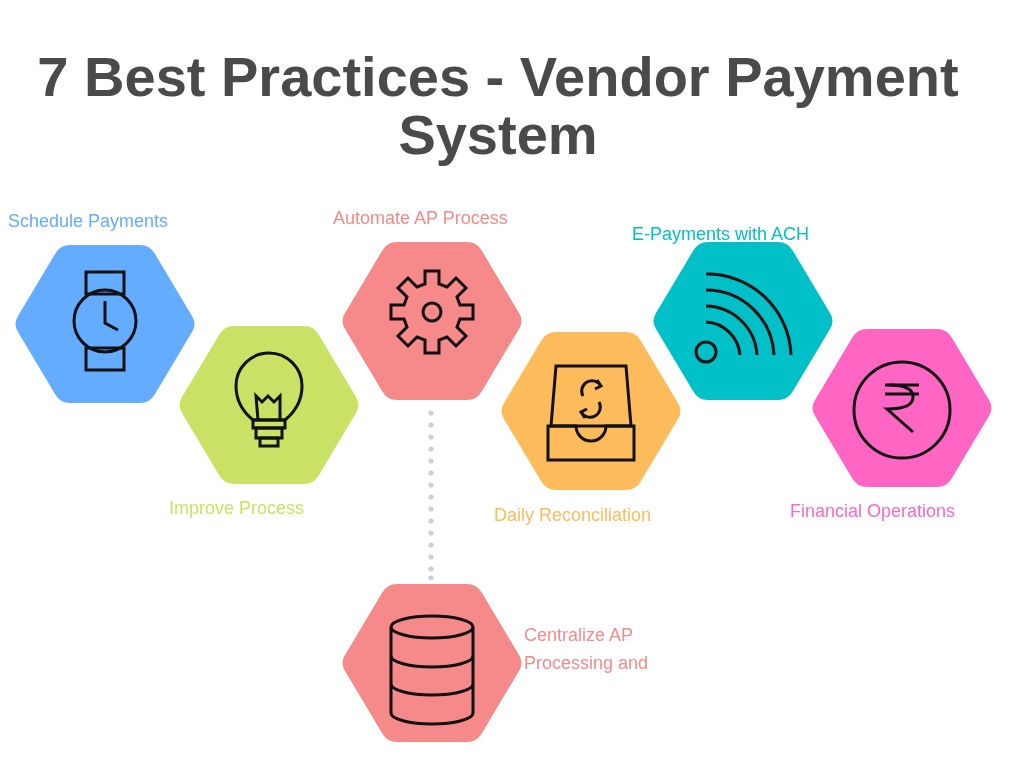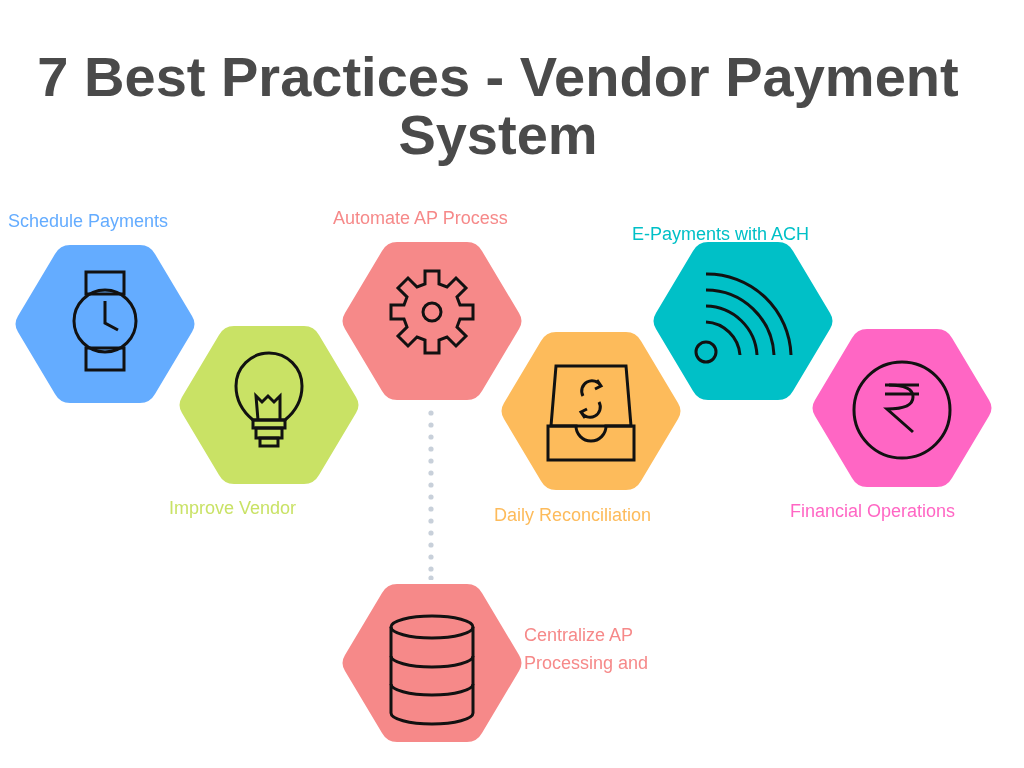--- a/index.html
+++ b/index.html
@@ -57,21 +57,21 @@
     <g fill="none" stroke="#111" stroke-width="3">
       <path d="M77 98 Q60 84 60 64 A33 33 0 0 1 126 64 Q126 84 109 98 Z"></path>
       <path d="M82 98 L80 74 L86 80 L92 74 L98 80 L104 74 L104 98"></path>
       <rect x="77" y="98" width="32" height="8"></rect>
       <rect x="80" y="106" width="26" height="10"></rect>
       <rect x="84" y="116" width="18" height="8"></rect>
     </g>
   </svg>
 </div>
 <div class="label" style="left:169px;top:494px;width:200px;color:#c9e265;">
-  <div>Improve Vendor</div>
+  <div>Improve Process</div>
 </div>
 
 <div class="label" style="left:333px;top:204px;color:#f68989;">Automate AP Process</div>
 <div class="hex" style="left:339px;top:238px;">
   <svg viewBox="0 0 186 166">
     <path d="M58 4 H128 Q138 4 143 13 L180 75 Q185 83 180 91 L143 153 Q138 162 128 162 H58 Q48 162 43 153 L6 91 Q1 83 6 75 L43 13 Q48 4 58 4 Z" fill="#f68989"></path>
     <g fill="none" stroke="#111" stroke-width="3" stroke-linejoin="miter">
       <path d="M86 33 H100 V46 L108 49 L117 40 L127 50 L118 59 L121 67 H134 V81 H121 L118 89 L127 98 L117 108 L108 99 L100 102 V115 H86 V102 L78 99 L69 108 L59 98 L68 89 L65 81 H52 V67 H65 L68 59 L59 50 L69 40 L78 49 L86 46 Z"></path>
       <circle cx="93" cy="74" r="9"></circle>
     </g>

